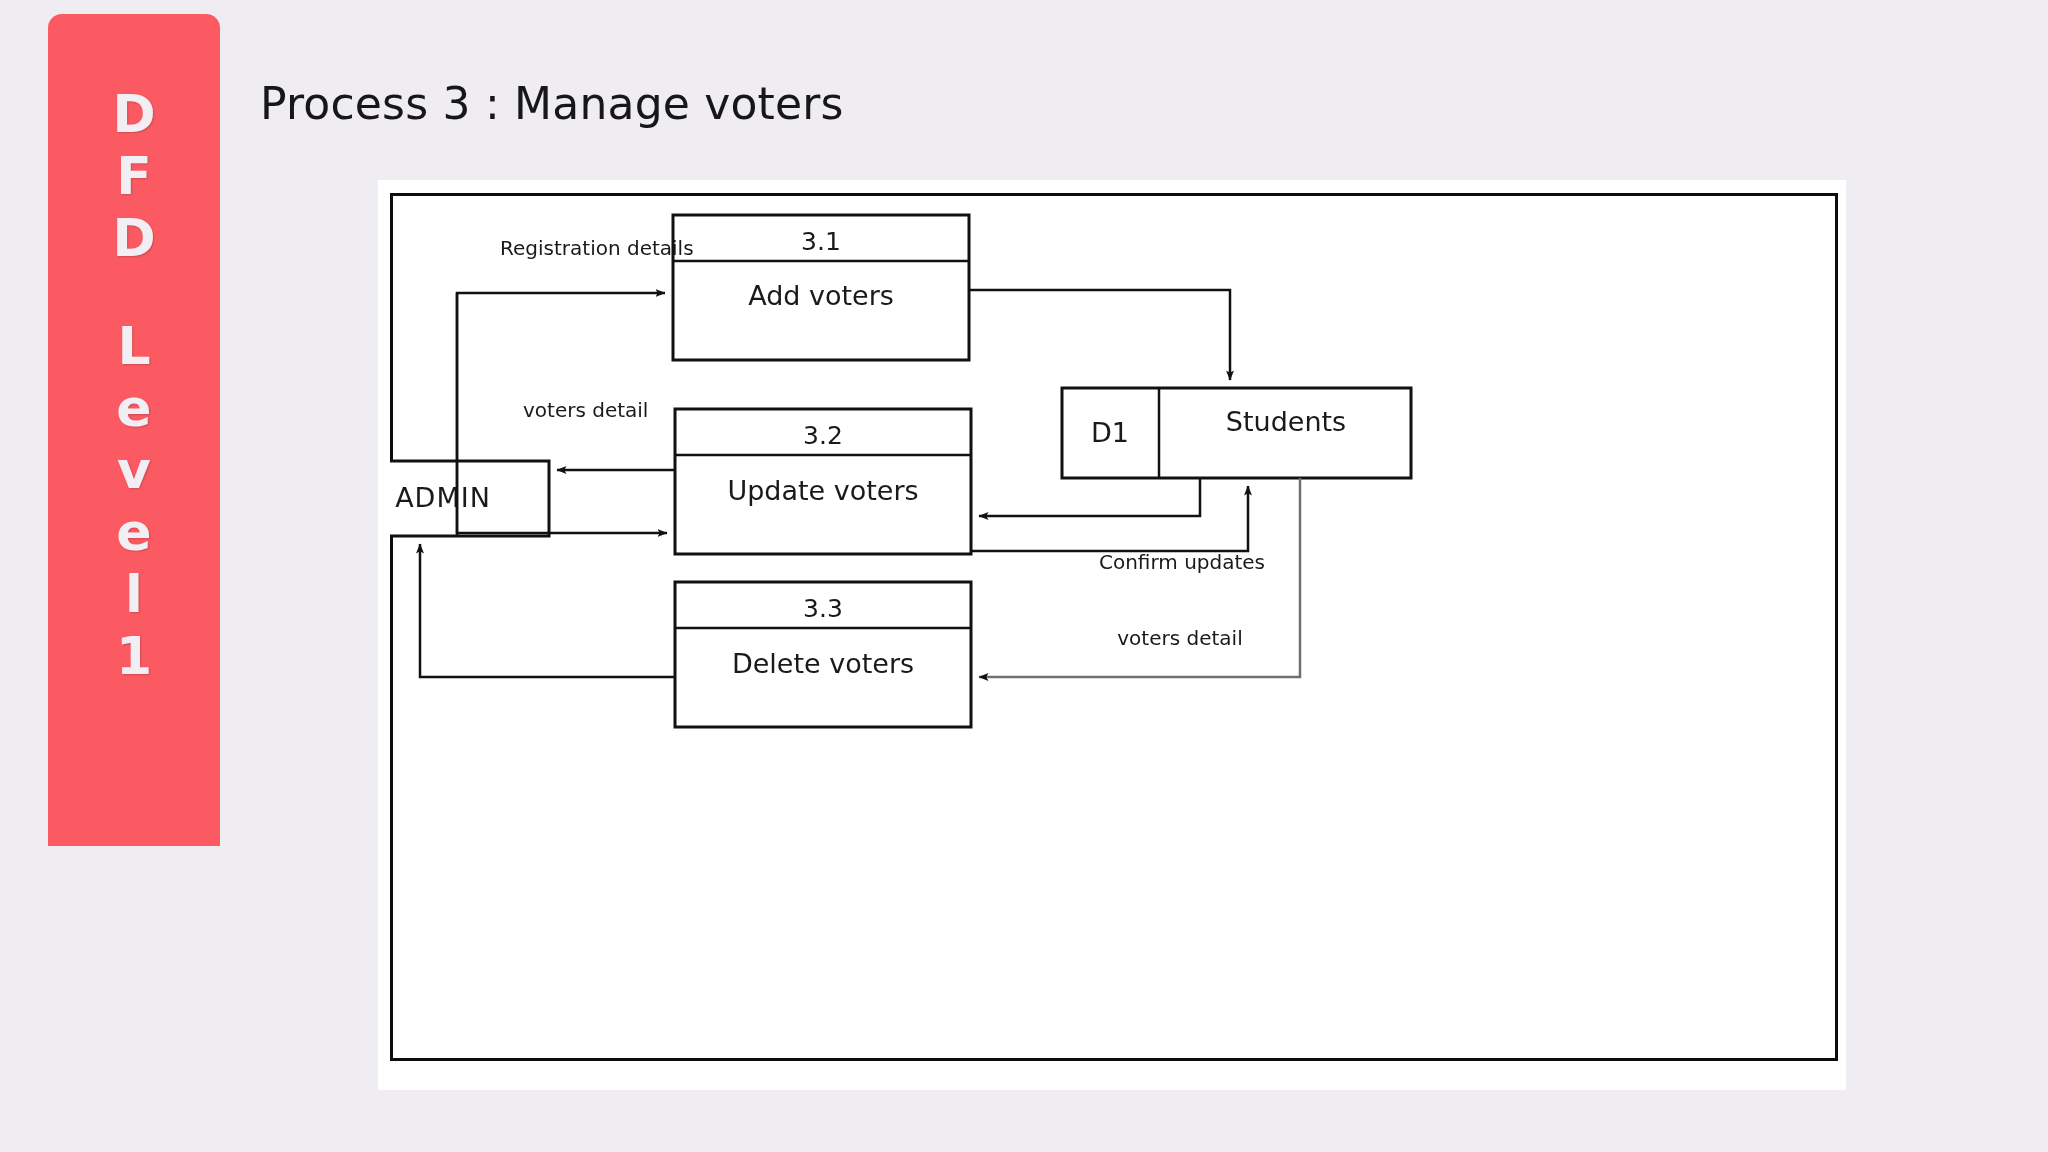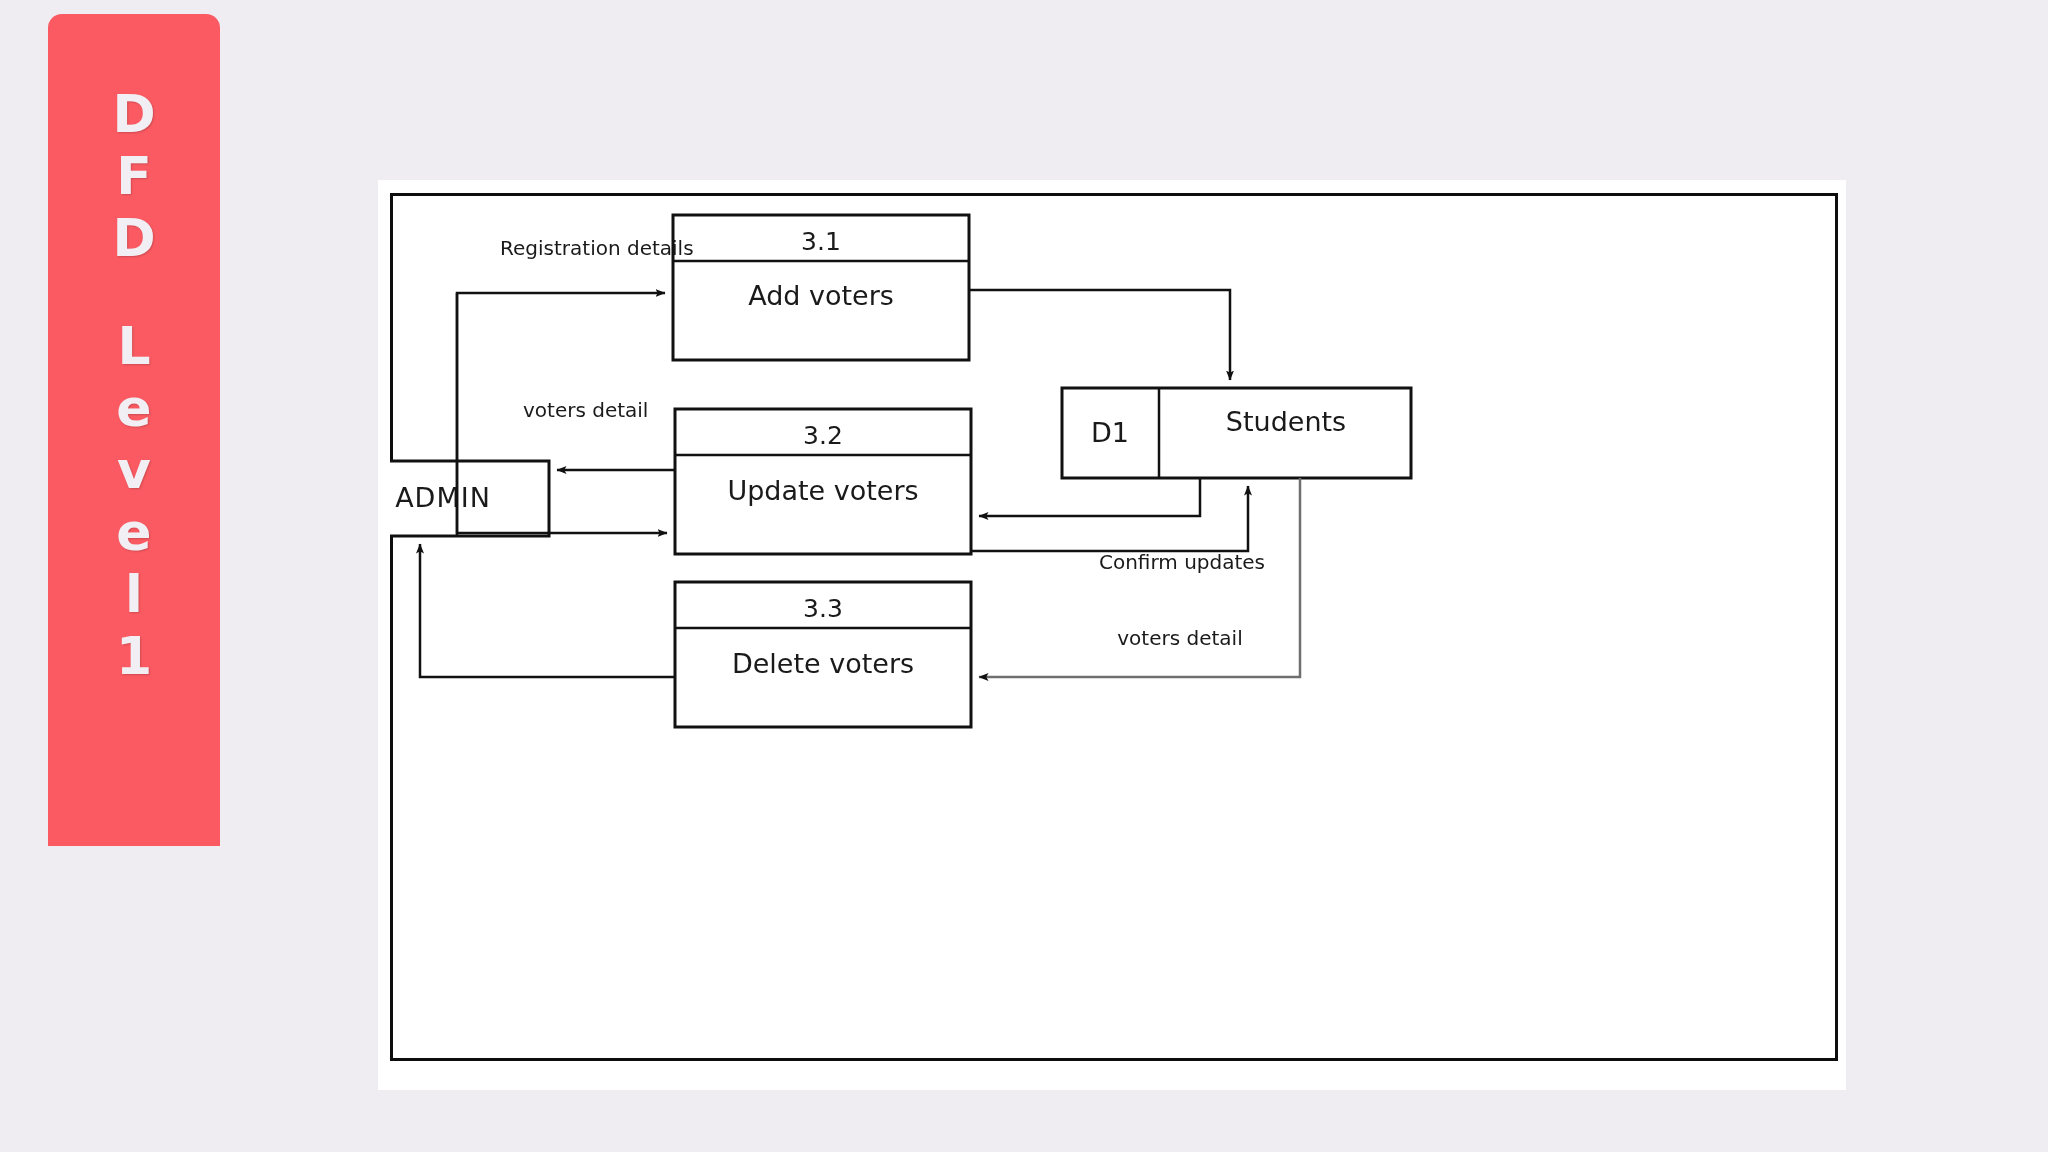--- a/index.html
+++ b/index.html
@@ -146,20 +146,21 @@
     <div class="banner-word">
       <span class="banner-letter">L</span>
       <span class="banner-letter">e</span>
       <span class="banner-letter">v</span>
       <span class="banner-letter">e</span>
       <span class="banner-letter">l</span>
       <span class="banner-letter">1</span>
     </div>
   </div>
 
+  <div id="slide-title">Process 3 : Manage voters</div>
 
   <div id="diagram-plate"></div>
   <div id="diagram-frame"></div>
 
   <svg id="dfd-svg" viewBox="0 0 1448 868">
     <defs>
       <marker id="arrowEnd" markerWidth="11" markerHeight="11" refX="9.5" refY="4" orient="auto" markerUnits="userSpaceOnUse">
         <path d="M0,0 L10,4 L0,8 L2.2,4 Z" fill="#111111"></path>
       </marker>
       <marker id="arrowEndFaint" markerWidth="11" markerHeight="11" refX="9.5" refY="4" orient="auto" markerUnits="userSpaceOnUse">

